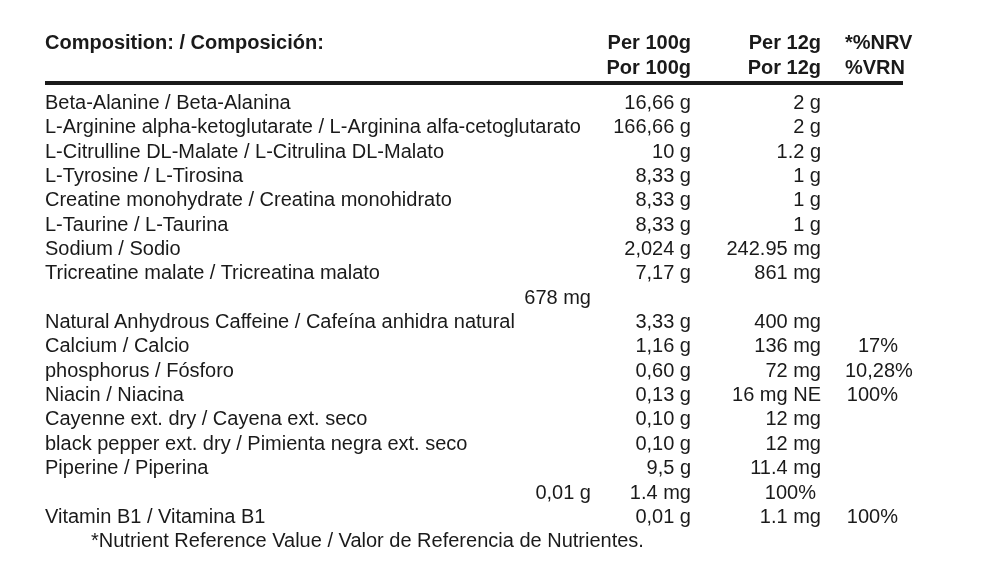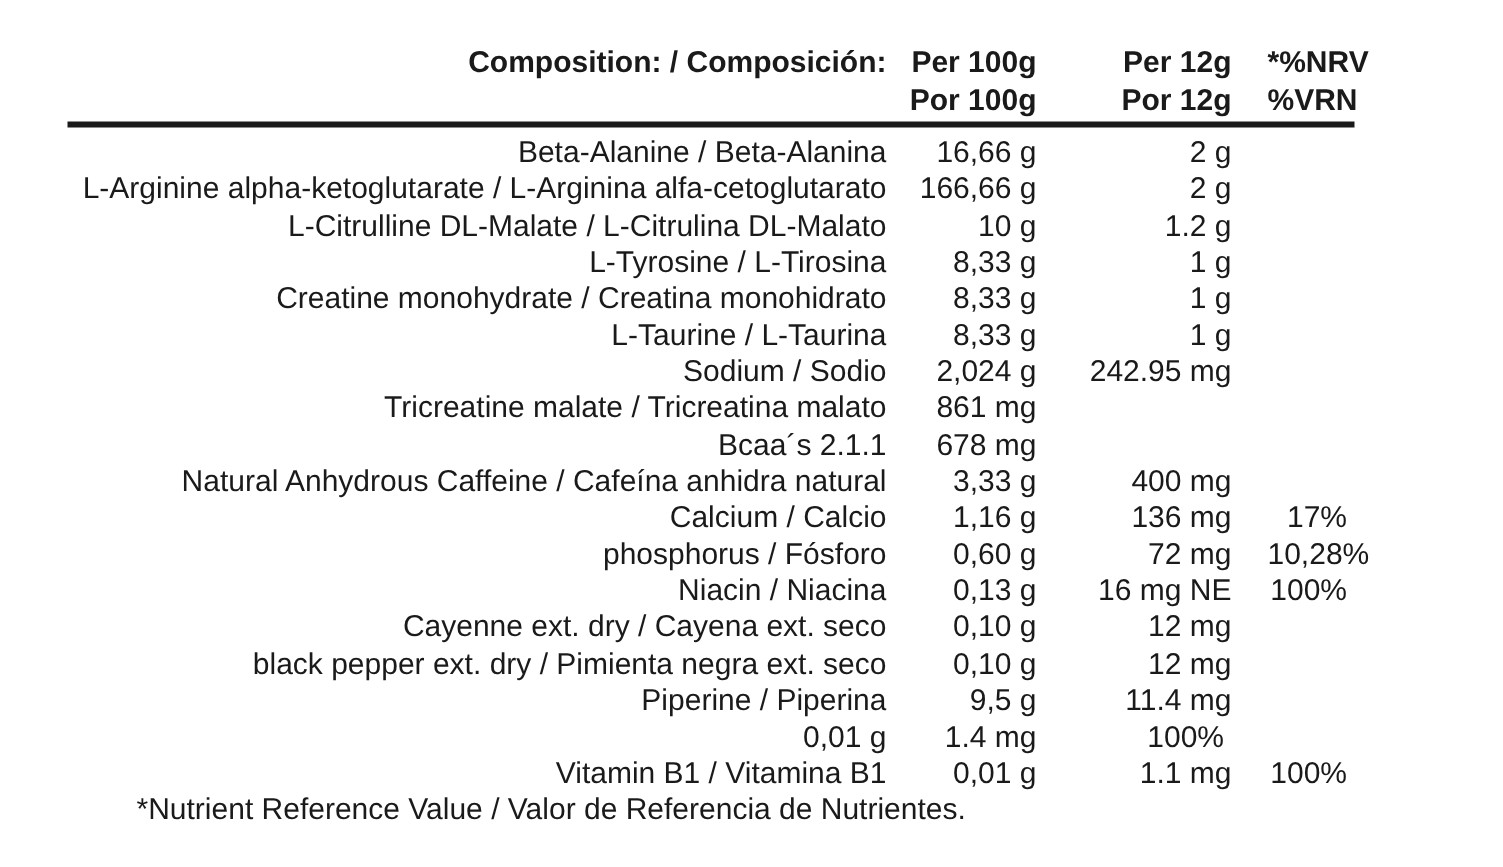--- a/index.html
+++ b/index.html
@@ -28,21 +28,21 @@
   .rule {
     height: 4px;
     background: #1a1a1a;
     margin-top: 1px;
   }
   .rows { margin-top: 5px; }
   .row {
     font-size: 20px;
     line-height: 24.35px;
   }
-  .c-name { text-align: right; white-space: nowrap; overflow: hidden; }
+  .c-name { text-align: left; white-space: nowrap; overflow: hidden; }
   .c-num  { text-align: right; white-space: nowrap; }
   .c-nrv  { text-align: right; white-space: nowrap; padding-right: 5px; padding-left: 24px; }
   .footnote {
     font-size: 20px;
     line-height: 24.35px;
     margin-left: 46px;
   }
 </style>
 </head>
 <body>
@@ -102,25 +102,25 @@
       <div class="c-nrv"></div>
     </div>
     <div class="grid4 row">
       <div class="c-name">Sodium / Sodio</div>
       <div class="c-num">2,024 g</div>
       <div class="c-num">242.95 mg</div>
       <div class="c-nrv"></div>
     </div>
     <div class="grid4 row">
       <div class="c-name">Tricreatine malate / Tricreatina malato</div>
+      <div class="c-num">7,17 g</div>
       <div class="c-num">861 mg</div>
       <div class="c-nrv"></div>
     </div>
     <div class="grid4 row">
-      <div class="c-name">Bcaa´s 2.1.1</div>
       <div class="c-num">678 mg</div>
       <div class="c-nrv"></div>
     </div>
     <div class="grid4 row">
       <div class="c-name">Natural Anhydrous Caffeine / Cafeína anhidra natural</div>
       <div class="c-num">3,33 g</div>
       <div class="c-num">400 mg</div>
       <div class="c-nrv"></div>
     </div>
     <div class="grid4 row">

